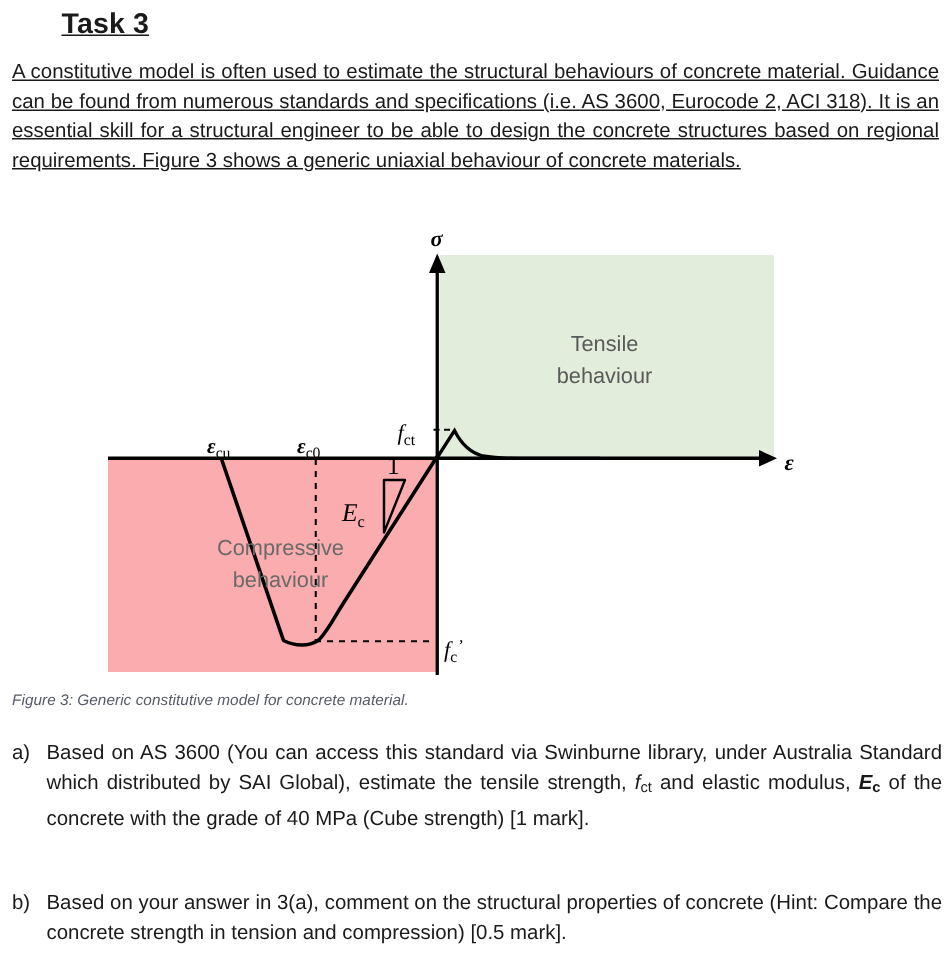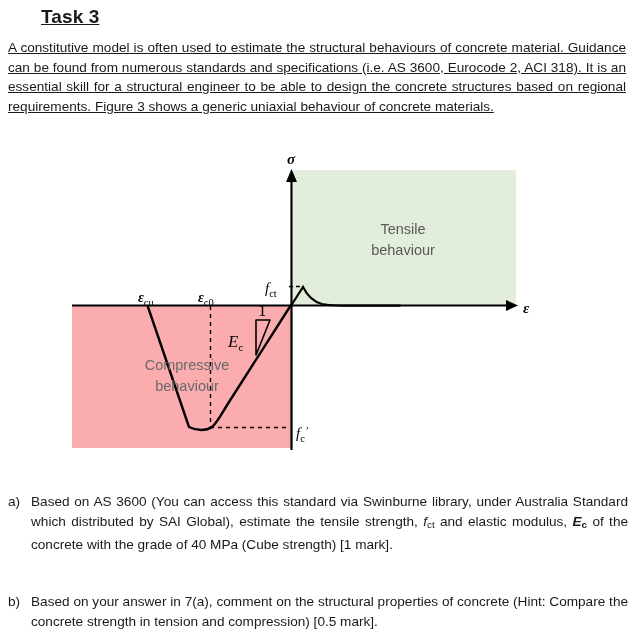--- a/index.html
+++ b/index.html
@@ -154,28 +154,29 @@
 
       <text x="403" y="79" text-anchor="middle" font-family="Liberation Sans, sans-serif" font-size="14.5" fill="#5a5a5a">Tensile</text>
       <text x="403" y="100" text-anchor="middle" font-family="Liberation Sans, sans-serif" font-size="14.5" fill="#5a5a5a">behaviour</text>
 
       <text x="187" y="215" text-anchor="middle" font-family="Liberation Sans, sans-serif" font-size="14.5" fill="#6a6a6a">Compressive</text>
       <text x="187" y="236" text-anchor="middle" font-family="Liberation Sans, sans-serif" font-size="14.5" fill="#6a6a6a">behaviour</text>
 
     </svg>
   </div>
 
+  <div class="figure-caption">Figure 3: Generic constitutive model for concrete material.</div>
 
   <div class="qa">
     <div class="q-row">
       <div class="q-marker">a)</div>
       <div class="q-body"><span>Based on AS 3600 (You can access this standard via Swinburne library, under Australia Standard which distributed by SAI Global), estimate the tensile strength, </span><span class="ital">f</span><sub class="sm">ct</sub><span> and elastic modulus, </span><span class="ital bold">E</span><sub class="sm bold">c</sub><span> of the concrete with the grade of 40 MPa (Cube strength) [1 mark].</span></div>
     </div>
   </div>
 
   <div class="qb">
     <div class="q-row">
       <div class="q-marker">b)</div>
-      <div class="q-body">Based on your answer in 7(a), comment on the structural properties of concrete (Hint: Compare the concrete strength in tension and compression) [0.5 mark].</div>
+      <div class="q-body">Based on your answer in 3(a), comment on the structural properties of concrete (Hint: Compare the concrete strength in tension and compression) [0.5 mark].</div>
     </div>
   </div>
 
 </div>
 
 </body></html>

